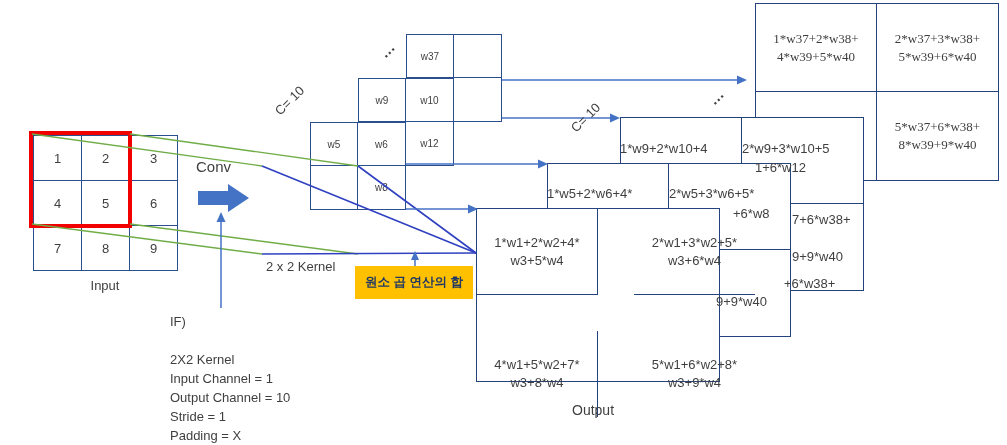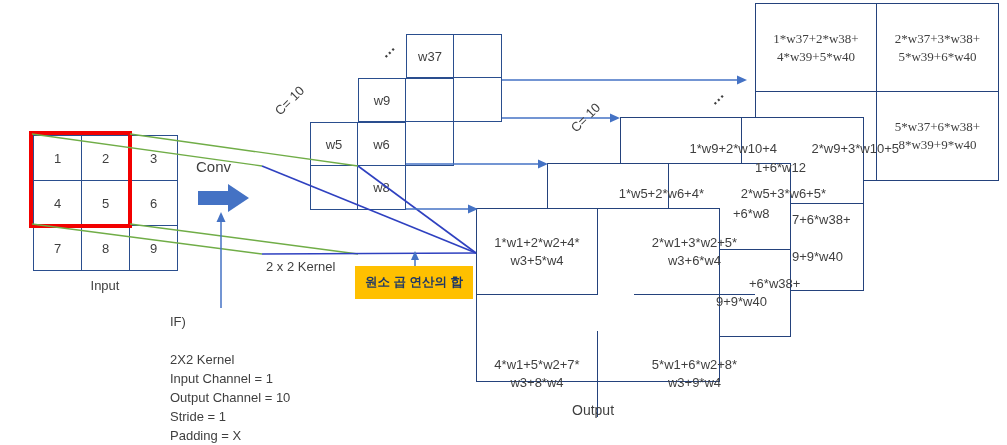--- a/index.html
+++ b/index.html
@@ -11,33 +11,33 @@
   .igrid{position:absolute;left:33px;top:135px;display:grid;
     grid-template-columns:repeat(3,48px);grid-template-rows:repeat(3,45px);
     border-top:1px solid #2a4e8e;border-left:1px solid #2a4e8e;z-index:2;background:#fff;}
   .igrid .cell{border-right:1px solid #2a4e8e;border-bottom:1px solid #2a4e8e;
     display:flex;align-items:center;justify-content:center;font-size:13px;}
   .redbox{position:absolute;left:29px;top:131px;width:103px;height:97px;
     border:4px solid #f20000;box-sizing:border-box;z-index:6;}
   
   .kgrid{position:absolute;width:96px;height:88px;background:#fff;box-sizing:border-box;
     border:1px solid #2a4e8e;display:grid;grid-template-columns:47px 47px;grid-template-rows:43px 43px;}
-  .kgrid .cell{display:flex;align-items:center;justify-content:center;font-size:13px;}
+  .kgrid .cell{display:flex;align-items:center;justify-content:center;font-size:10px;}
   .kgrid .cell:nth-child(1),.kgrid .cell:nth-child(3){border-right:1px solid #2a4e8e;}
   .kgrid .cell:nth-child(1),.kgrid .cell:nth-child(2){border-bottom:1px solid #2a4e8e;}
   
   .ogrid{position:absolute;width:244px;background:#fff;box-sizing:border-box;
     border:1px solid #24427c;display:grid;grid-template-columns:121px 121px;}
   .ogrid .cell{display:flex;align-items:center;justify-content:center;text-align:center;
     font-size:13px;line-height:18px;white-space:pre-line;}
   .ogrid .cell:nth-child(1),.ogrid .cell:nth-child(3){border-right:1px solid #24427c;}
   .ogrid .cell:nth-child(1),.ogrid .cell:nth-child(2){border-bottom:1px solid #24427c;}
   
   .frag{position:absolute;font-size:13px;line-height:16px;white-space:nowrap;z-index:25;color:#3f3f3f;}
-  .frag.c{width:130px;text-align:right;padding-left:27px;}
+  .frag.c{width:130px;text-align:left;}
   
   .lbl{position:absolute;font-size:13px;color:#3f3f3f;z-index:26;white-space:nowrap;}
   .rot{transform:rotate(-45deg);}
   .dots{font-size:15px;font-weight:bold;letter-spacing:1px;color:#3f3f3f;}
   .conv{font-size:15px;}
   .note{white-space:pre-line;line-height:19px;}
   .yellow{position:absolute;left:355px;top:266px;width:118px;height:33px;z-index:26;
     display:flex;align-items:center;justify-content:center;
     font-size:12.5px;font-weight:bold;color:#203864;}
   svg.lines{position:absolute;left:0;top:0;z-index:20;pointer-events:none;}
@@ -63,20 +63,21 @@
 
   <div class="lbl conv" style="left:196px;top:158px;">Conv</div>
 
   <div class="kgrid" style="left:406px;top:34px;z-index:10;">
     <div class="cell">w37</div>
     <div class="cell"></div>
     <div class="cell">w40</div>
   </div>
   <div class="kgrid" style="left:358px;top:78px;z-index:11;">
     <div class="cell">w9</div>
+    <div class="cell">w10</div>
     <div class="cell"></div>
     <div class="cell">w12</div>
   </div>
   <div class="kgrid" style="left:310px;top:122px;z-index:12;">
     <div class="cell">w5</div>
     <div class="cell">w6</div>
     <div class="cell"></div>
     <div class="cell">w8</div>
   </div>
   <div class="lbl rot" style="left:272px;top:93px;">C= 10</div>
@@ -111,21 +112,21 @@
 w3+6*w4</div>
     <div class="cell">4*w1+5*w2+7*
 w3+8*w4</div>
     <div class="cell">5*w1+6*w2+8*
 w3+9*w4</div>
   </div>
 
   <div class="frag c" style="left:547px;top:186px;">1*w5+2*w6+4*</div>
   <div class="frag c" style="left:669px;top:186px;">2*w5+3*w6+5*</div>
   <div class="frag" style="left:733px;top:206px;">+6*w8</div>
-  <div class="frag" style="left:719px;top:276px;padding-left:30px;">+6*w38+</div>
+  <div class="frag" style="left:754px;top:276px;padding-left:30px;">+6*w38+</div>
   <div class="frag" style="left:716px;top:294px;">9+9*w40</div>
   <div class="frag c" style="left:620px;top:141px;">1*w9+2*w10+4</div>
   <div class="frag c" style="left:742px;top:141px;">2*w9+3*w10+5</div>
   <div class="frag" style="left:755px;top:160px;">1+6*w12</div>
   <div class="frag" style="left:792px;top:212px;">7+6*w38+</div>
   <div class="frag" style="left:792px;top:249px;">9+9*w40</div>
 
   <div class="lbl rot" style="left:568px;top:110px;">C= 10</div>
   <div class="lbl rot dots" style="left:708px;top:88px;">…</div>
   <div class="lbl" style="left:572px;top:402px;font-size:14px;">Output</div>

